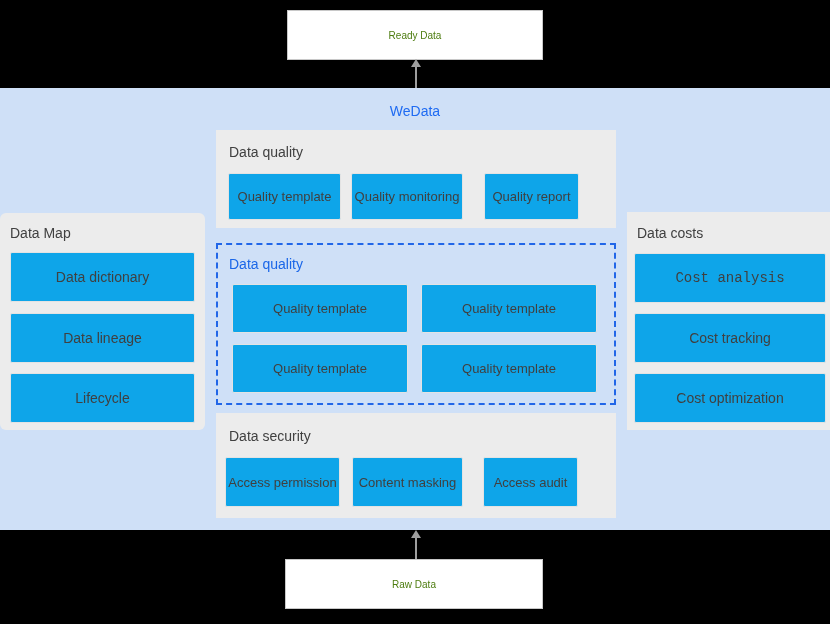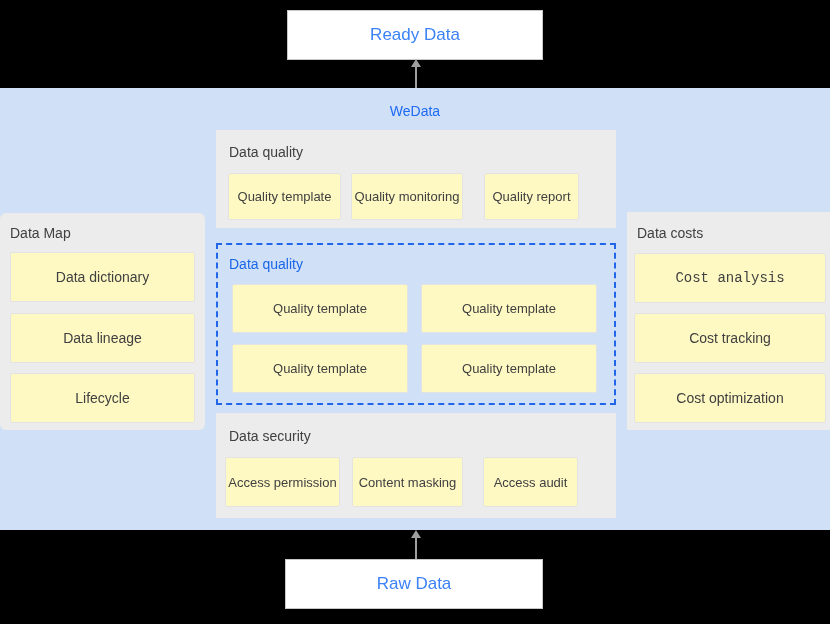--- a/index.html
+++ b/index.html
@@ -31,22 +31,22 @@
 
   
   .io-node {
     position: absolute;
     background: #ffffff;
     border: 1px solid #c8c8c8;
     box-sizing: border-box;
     display: flex;
     align-items: center;
     justify-content: center;
-    font-size: 17px;
-    color: #3b82f6;
+    font-size: 10px;
+    color: #4d7c0f;
   }
   .ready { left: 287px; top: 10px;  width: 256px; height: 50px; }
   .raw   { left: 285px; top: 559px; width: 258px; height: 50px; }
 
   
   .arrow-line {
     position: absolute;
     width: 2px;
     background: #9e9e9e;
   }
@@ -69,21 +69,21 @@
     box-sizing: border-box;
   }
   .panel-title {
     position: absolute;
     font-size: 14px;
     color: #404040;
     white-space: nowrap;
   }
   .node-box {
     position: absolute;
-    background: #fef9c3;
+    background: #0ea5e9;
     border: 1px solid #e3e3e3;
     border-radius: 2px;
     box-sizing: border-box;
     display: flex;
     align-items: center;
     justify-content: center;
     color: #404040;
     white-space: nowrap;
   }
   .node-box.small { font-size: 13px; }

